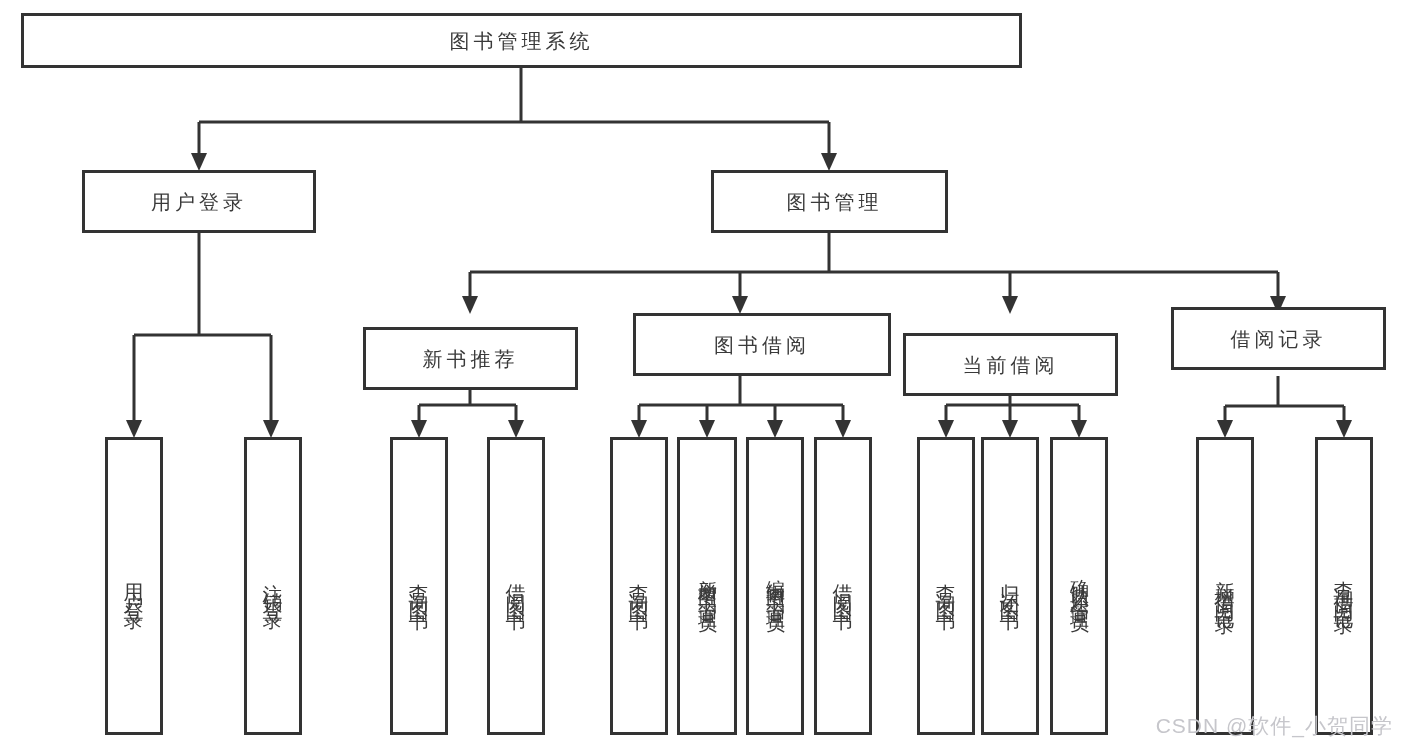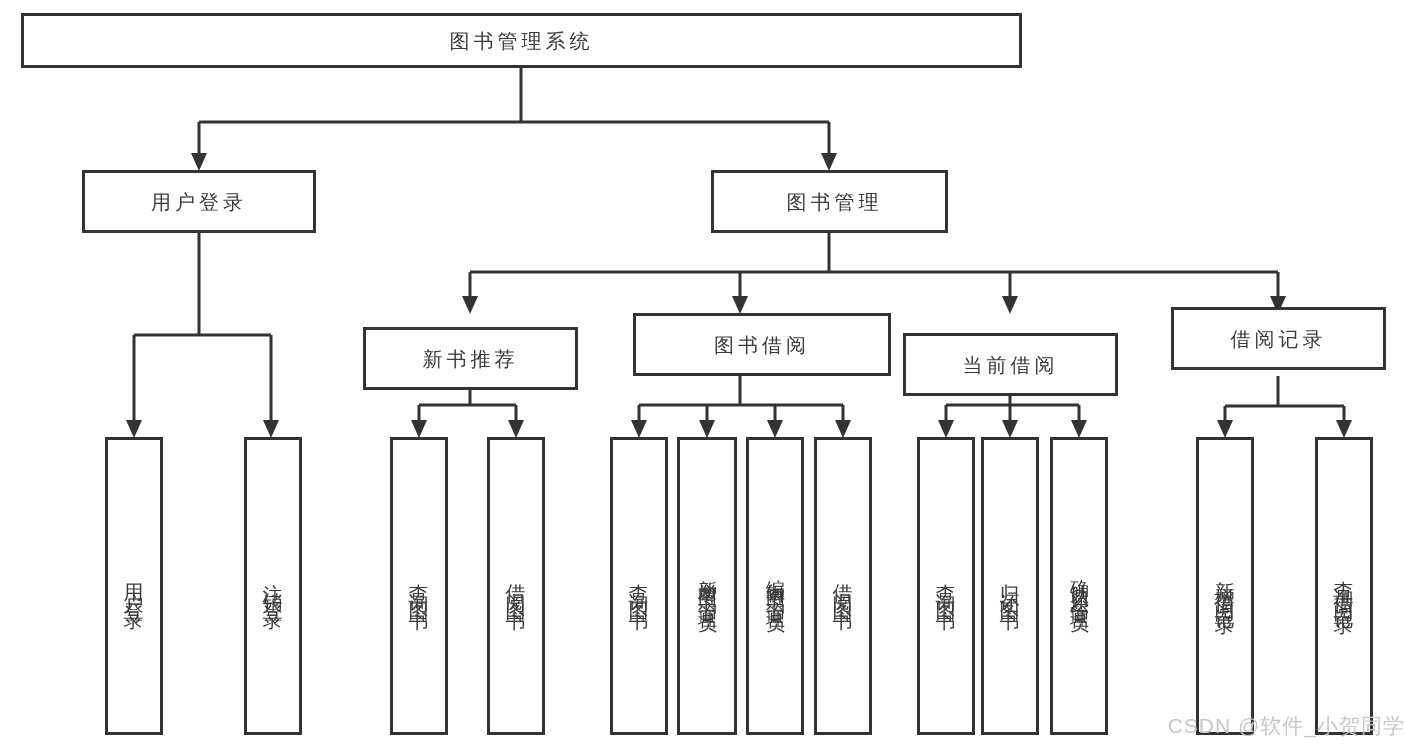--- a/index.html
+++ b/index.html
@@ -27,21 +27,21 @@
   .v{
     writing-mode:vertical-rl;
     text-orientation:mixed;
     letter-spacing:9px;
     top:437px;height:298px;
   }
   .v.tight{letter-spacing:5px;font-size:19px;}
   .v.mid{letter-spacing:7px;}
   #watermark{
     position:absolute;
-    right:0;bottom:7px;
+    right:12px;bottom:7px;
     z-index:3;
     color:#c6c6cb;
     font-size:21px;
     letter-spacing:1px;
     white-space:nowrap;
   }
 </style>
 </head>
 <body>
 

